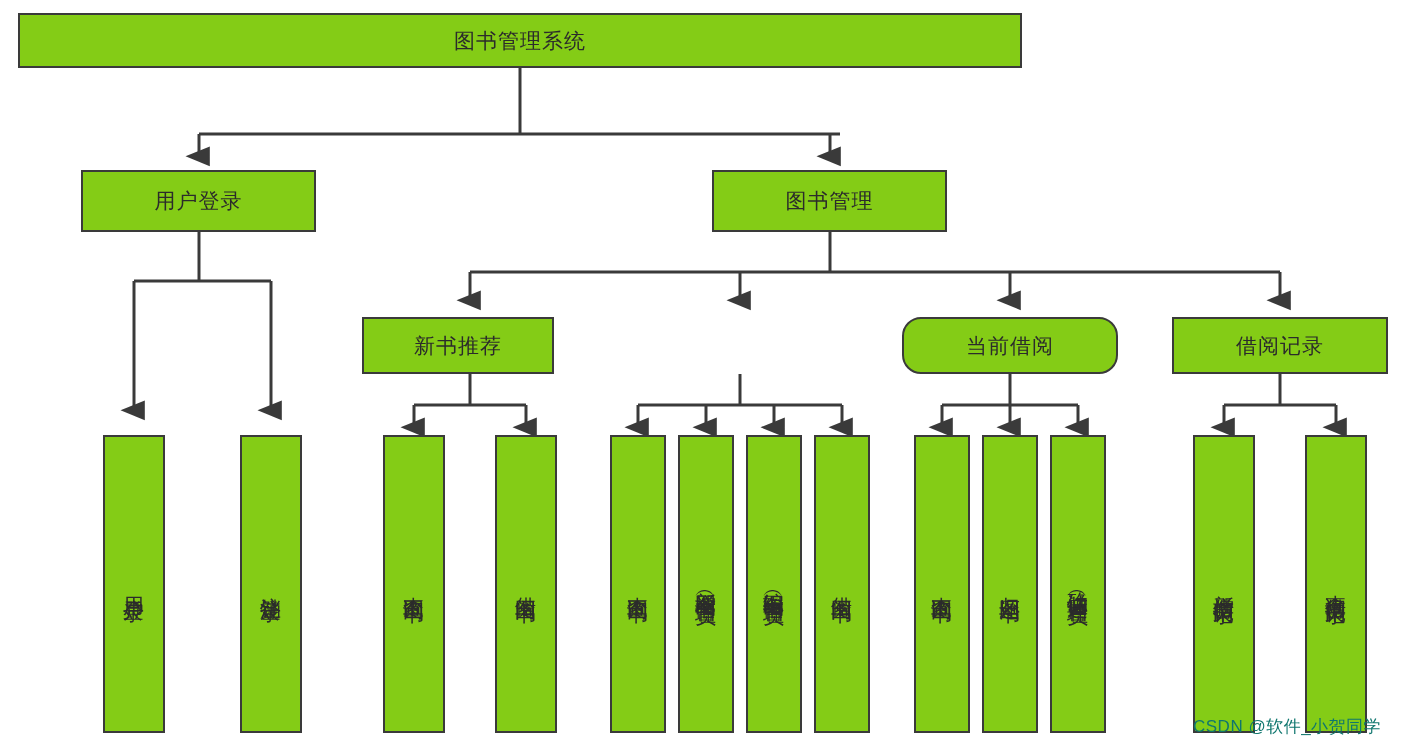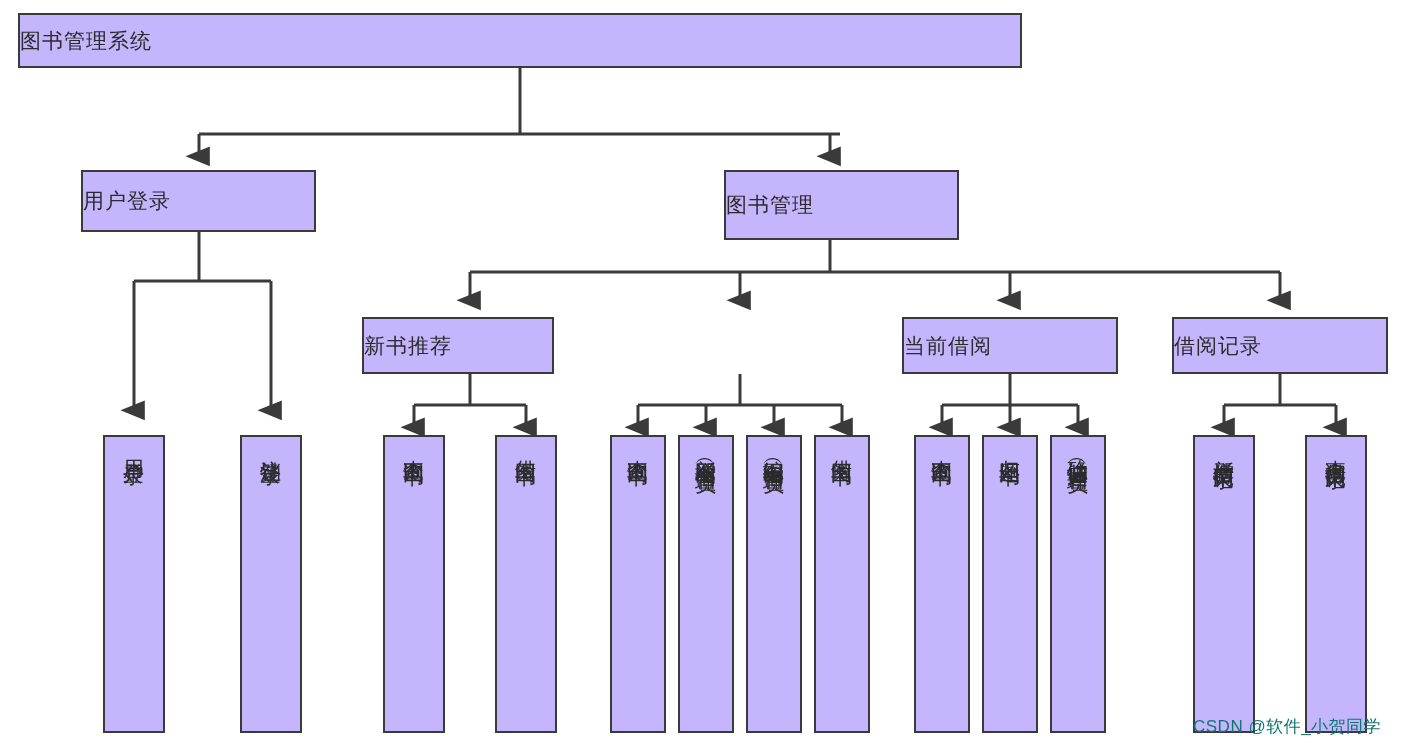--- a/index.html
+++ b/index.html
@@ -13,24 +13,25 @@
   #canvas {
     position: relative;
     width: 1405px;
     height: 747px;
     background: #ffffff;
     overflow: hidden;
   }
   .node {
     position: absolute;
     box-sizing: border-box;
-    background: #c4b5fd;
+    background: #84cc16;
     border: 2.5px solid #3a3a3a;
     display: flex;
     align-items: center;
+    justify-content: center;
     color: #2b2b2b;
   }
   .node.horiz {
     font-size: 21px;
     letter-spacing: 1px;
   }
   .node.vert {
     font-size: 21px;
     writing-mode: vertical-rl;
     text-orientation: upright;
@@ -119,28 +120,28 @@
     </g>
   </svg>
 
   <div class="node horiz" style="left:18px; top:13px; width:1004px; height:55px;">
     <span class="nodetext">图书管理系统</span>
   </div>
 
   <div class="node horiz" style="left:81px; top:170px; width:235px; height:62px;">
     <span class="nodetext">用户登录</span>
   </div>
-  <div class="node horiz" style="left:712px; top:170px; width:235px; height:70px;margin-left:12px;">
+  <div class="node horiz" style="left:712px; top:170px; width:235px; height:62px;">
     <span class="nodetext">图书管理</span>
   </div>
 
   <div class="node horiz" style="left:362px; top:317px; width:192px; height:57px;">
     <span class="nodetext">新书推荐</span>
   </div>
-  <div class="node horiz" style="left:902px; top:317px; width:216px; height:57px;">
+  <div class="node horiz" style="left:902px; top:317px; width:216px; height:57px;border-radius:19px;">
     <span class="nodetext">当前借阅</span>
   </div>
   <div class="node horiz" style="left:1172px; top:317px; width:216px; height:57px;">
     <span class="nodetext">借阅记录</span>
   </div>
 
   <div class="node vert" style="left:103px; top:435px; width:62px; height:298px;">
     <span class="nodetext">用户登录</span>
   </div>
   <div class="node vert" style="left:240px; top:435px; width:62px; height:298px;">

